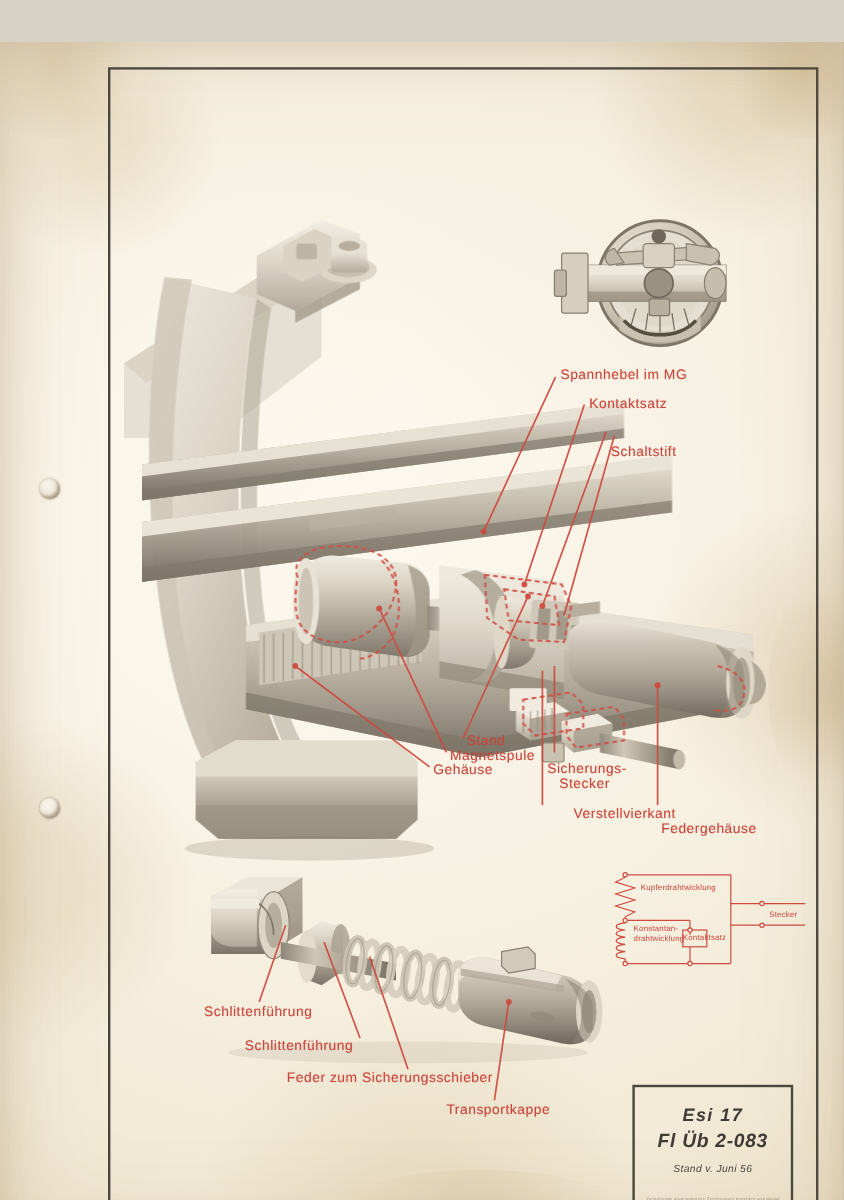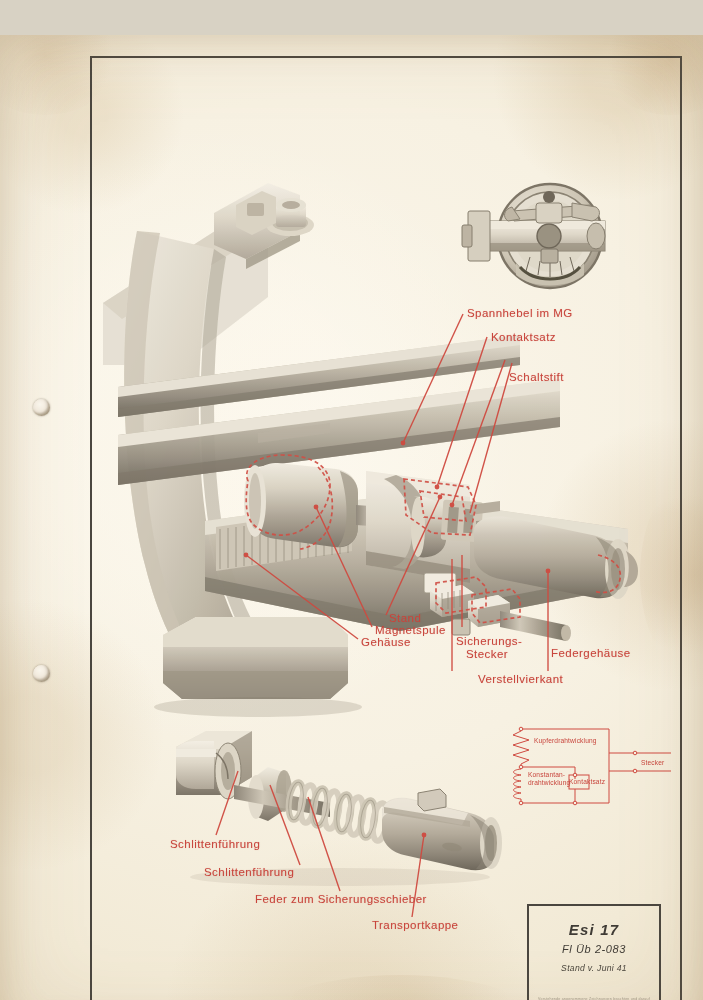--- a/index.html
+++ b/index.html
@@ -108,22 +108,22 @@
     font-family: "Liberation Sans", sans-serif;
     font-style: italic;
     font-weight: bold;
     font-size: 15px;
     color: #3f3b35;
     letter-spacing: 1.2px;
   }
   #titleblock .t2 {
     font-family: "Liberation Sans", sans-serif;
     font-style: italic;
-    font-weight: normal;
-    font-size: 11px;
+    font-weight: bold;
+    font-size: 16px;
     color: #3f3b35;
     letter-spacing: .6px;
     margin-top: 5px;
   }
   #titleblock .t3 {
     font-family: "Liberation Sans", sans-serif;
     font-style: italic;
     font-size: 8.6px;
     color: #4a453d;
     letter-spacing: .3px;
@@ -508,25 +508,25 @@
   <div class="lbl" style="left:509px; top:336px;text-align:right;">Schaltstift</div>
 
   <div class="lbl" style="left:389px; top:577px;">Stand</div>
   <div class="lbl" style="left:375px; top:589px;">Magnetspule</div>
   <div class="lbl" style="left:361px; top:601px;">Gehäuse</div>
 
   <div class="lbl" style="left:456px; top:600px;">Sicherungs-</div>
   <div class="lbl" style="left:466px; top:613px;">Stecker</div>
 
   <div class="lbl" style="left:478px; top:638px;text-align:right;">Verstellvierkant</div>
-  <div class="lbl" style="left:551px; top:612px;">Federgehäuse</div>
+  <div class="lbl" style="left:551px; top:650px;">Federgehäuse</div>
 
   <div class="lbl" style="left:170px; top:803px;">Schlittenführung</div>
   <div class="lbl" style="left:204px; top:831px;">Schlittenführung</div>
-  <div class="lbl" style="left:240px; top:858px;padding-left:15px;">Feder zum Sicherungsschieber</div>
+  <div class="lbl" style="left:224px; top:858px;padding-left:15px;">Feder zum Sicherungsschieber</div>
   <div class="lbl" style="left:372px; top:884px;">Transportkappe</div>
 
   <div id="circuit">
     <svg width="176" height="84" viewBox="0 0 176 84" xmlns="http://www.w3.org/2000/svg">
       <g stroke="#cf4a40" stroke-width="1" fill="none">
 
         <polyline points="18,8 10,12 26,17 10,22 26,27 10,32 26,37 18,41"></polyline>
 
         <g stroke-width="1">
           <path d="M18,46 C8,47 8,51 18,52 C8,53 8,57 18,58 C8,59 8,63 18,64
@@ -562,18 +562,18 @@
     <div class="ctext" style="left:31px; top:14px;">Kupferdrahtwicklung</div>
     <div class="ctext" style="left:25px; top:48px;">Konstantan-</div>
     <div class="ctext" style="left:25px; top:56px;">drahtwicklung</div>
     <div class="ctext" style="left:66px; top:55px;">Kontaktsatz</div>
     <div class="ctext" style="left:138px; top:36px;">Stecker</div>
   </div>
 
   <div id="titleblock">
     <div class="t1">Esi  17</div>
     <div class="t2">Fl Üb 2-083</div>
-    <div class="t3">Stand v. Juni 41</div>
+    <div class="t3">Stand v. Juni 56</div>
     <div class="fine">Vorstehende angenommene Zeichnungen beachten und darauf hinweisen!</div>
   </div>
 
   <div class="edge-dark"></div>
 </div>
 
 </body></html>

